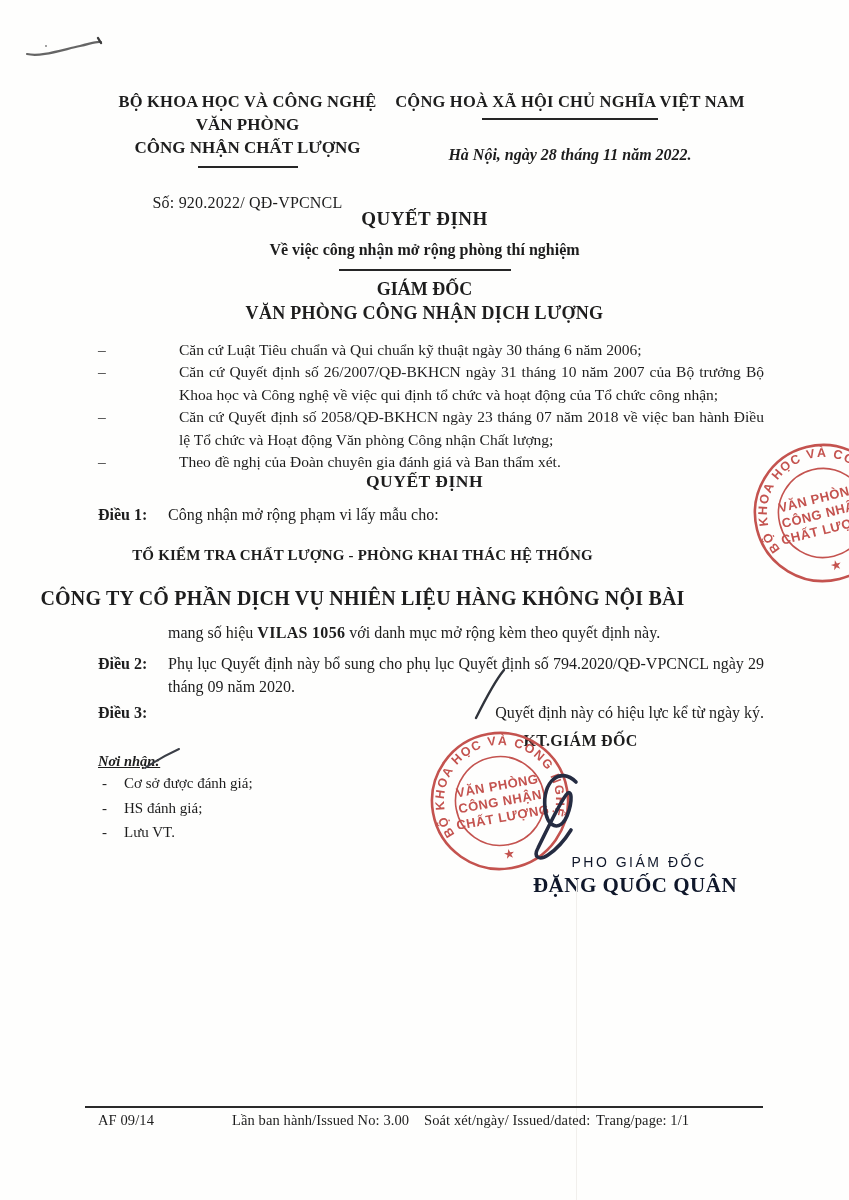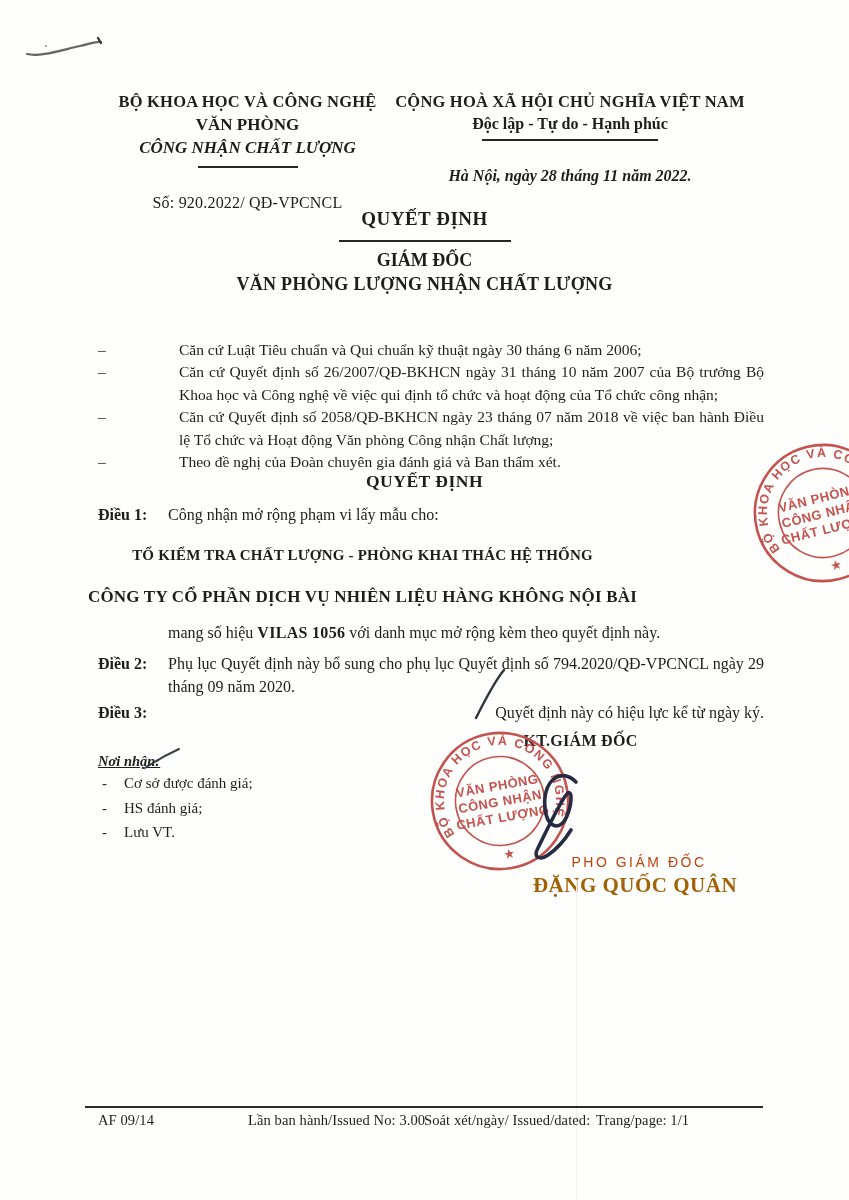--- a/index.html
+++ b/index.html
@@ -16,21 +16,21 @@
     background: #fefefd;
     overflow: hidden;
   }
   .abs { position: absolute; }
 
   
   .hdr-left  { left: 100px; top: 92px;  width: 295px; text-align: center; }
   .hdr-right { left: 389px; top: 92px;  width: 362px; text-align: center; }
   .hdr-l1 { font-size: 16.5px; font-weight: bold; letter-spacing: .2px; }
   .hdr-l2 { font-size: 17px;   font-weight: bold; margin-top: 3px; }
-  .hdr-l3 { font-size: 17px;   font-weight: bold; margin-top: 3px; font-style: italic; }
+  .hdr-l3 { font-size: 17px;   font-weight: bold; margin-top: 3px; }
   .hdr-rule { height: 2px; background: #262626; margin: 8px auto 0 auto; }
   .rule-left  { width: 100px; }
   .rule-right { width: 176px; margin-top: 6px; }
   .doc-number { font-size: 16px; margin-top: 26px; letter-spacing: .2px; }
   .date-line  { font-size: 16px; font-weight: bold; font-style: italic; margin-top: 26px; }
 
   
   .title-blk { left: 0; top: 208px; width: 849px; text-align: center; }
   .title-h   { font-size: 19px; font-weight: bold; letter-spacing: .5px; }
   .title-sub { font-size: 16px; font-weight: bold; margin-top: 11px; }
@@ -48,32 +48,32 @@
   .decision-h { left: 0; top: 471px; width: 849px; text-align: center;
                 font-size: 17.5px; font-weight: bold; letter-spacing: .5px; }
   .article { left: 98px; width: 666px; display: flex; font-size: 16px; line-height: 23px; }
   .art1 { top: 503px; }
   .art2 { top: 652px; }
   .art3 { top: 701px; }
   .article .alabel { width: 70px; flex: 0 0 70px; font-weight: bold; }
   .article .atext  { flex: 1; text-align: justify; }
   .org-line { left: 0; width: 725px; text-align: center; font-weight: bold; }
   .org1 { top: 547px; font-size: 15px; letter-spacing: .2px; }
-  .org2 { top: 587px; font-size: 17px; letter-spacing: .2px; }
+  .org2 { top: 587px; font-size: 20px; letter-spacing: .2px; }
   .vilas-line { left: 168px; top: 624px; width: 600px; font-size: 16px; }
   .vilas-line b { letter-spacing: .3px; text-align: center; }
 
   
   .kt-title { left: 498px; top: 732px; width: 165px; text-align: center;
               font-size: 16px; font-weight: bold; letter-spacing: .3px; }
   .deputy-title { left: 545px; top: 854px; width: 188px; text-align: center;
                   font-family: "Liberation Sans", "DejaVu Sans", sans-serif;
-                  font-size: 14px; letter-spacing: 2.5px; color: #c2410c; }
+                  font-size: 14px; letter-spacing: 2.5px; color: #0f172a; }
   .deputy-name  { left: 515px; top: 873px; width: 240px; text-align: center;
-                  font-size: 21px; font-weight: bold; letter-spacing: .5px; color: #a16207; }
+                  font-size: 21px; font-weight: bold; letter-spacing: .5px; color: #0f172a; }
 
   
   .recipients { left: 98px; top: 752px; width: 300px; }
   .recipients .rec-label { font-size: 14.5px; font-weight: bold; font-style: italic;
                            text-decoration: underline; }
   .rec-item { display: flex; font-size: 15px; line-height: 21.5px; margin-top: 3px; }
   .rec-item .rdash { width: 26px; flex: 0 0 26px; padding-left: 4px; }
 
   
   .stamp { color: #c4534f; }
@@ -83,21 +83,21 @@
   .stamp .ring-text { font-family: "Liberation Sans", "DejaVu Sans", sans-serif;
                       font-size: 12.5px; font-weight: bold; letter-spacing: 1.5px; }
   .stamp .inner-text { font-family: "Liberation Sans", "DejaVu Sans", sans-serif;
                        font-size: 13px; font-weight: bold; letter-spacing: .5px; }
   .stamp .star-glyph { font-size: 13px; }
 
   
   .footer-rule { left: 85px; top: 1106px; width: 678px; height: 2px; background: #2a2a2a; }
   .footer-text { font-size: 14.5px; letter-spacing: .1px; top: 1112px; }
   .f1 { left: 98px; }
-  .f2 { left: 248px; }
+  .f2 { left: 232px; }
   .f3 { left: 424px; }
   .f4 { left: 588px; margin-left: 8px; }
 
   
   .fold-line { left: 576px; top: 880px; width: 1px; height: 320px; background: #f1efec; }
 </style>
 </head>
 <body>
 
 <div class="page">
@@ -111,30 +111,30 @@
   <div class="abs hdr-left">
     <div class="hdr-l1">BỘ KHOA HỌC VÀ CÔNG NGHỆ</div>
     <div class="hdr-l2">VĂN PHÒNG</div>
     <div class="hdr-l3">CÔNG NHẬN CHẤT LƯỢNG</div>
     <div class="hdr-rule rule-left"></div>
     <div class="doc-number">Số: 920.2022/ QĐ-VPCNCL</div>
   </div>
 
   <div class="abs hdr-right">
     <div class="hdr-l1">CỘNG HOÀ XÃ HỘI CHỦ NGHĨA VIỆT NAM</div>
-    <div class="hdr-l2" style="font-size:16px;">Độc lập - Tự do - Hạnh phúc</div>
     <div class="hdr-rule rule-right"></div>
     <div class="date-line">Hà Nội, ngày  28 tháng 11  năm 2022.</div>
   </div>
 
   <div class="abs title-blk">
     <div class="title-h">QUYẾT ĐỊNH</div>
+    <div class="title-sub">Về việc công nhận mở rộng phòng thí nghiệm</div>
     <div class="title-rule"></div>
     <div class="title-a1">GIÁM ĐỐC</div>
-    <div class="title-a2">VĂN PHÒNG LƯỢNG NHẬN CHẤT LƯỢNG</div>
+    <div class="title-a2">VĂN PHÒNG CÔNG NHẬN DỊCH LƯỢNG</div>
   </div>
 
   <div class="abs recitals">
     <div class="recital">
       <span class="dash">–</span>
       <span class="rtext">Căn cứ Luật Tiêu chuẩn và Qui chuẩn kỹ thuật ngày 30 tháng 6 năm 2006;</span>
     </div>
     <div class="recital">
       <span class="dash">–</span>
       <span class="rtext">Căn cứ Quyết định số 26/2007/QĐ-BKHCN ngày 31 tháng 10 năm 2007 của Bộ trưởng Bộ Khoa học và Công nghệ về việc qui định tổ chức và hoạt động của Tổ chức công nhận;</span>

